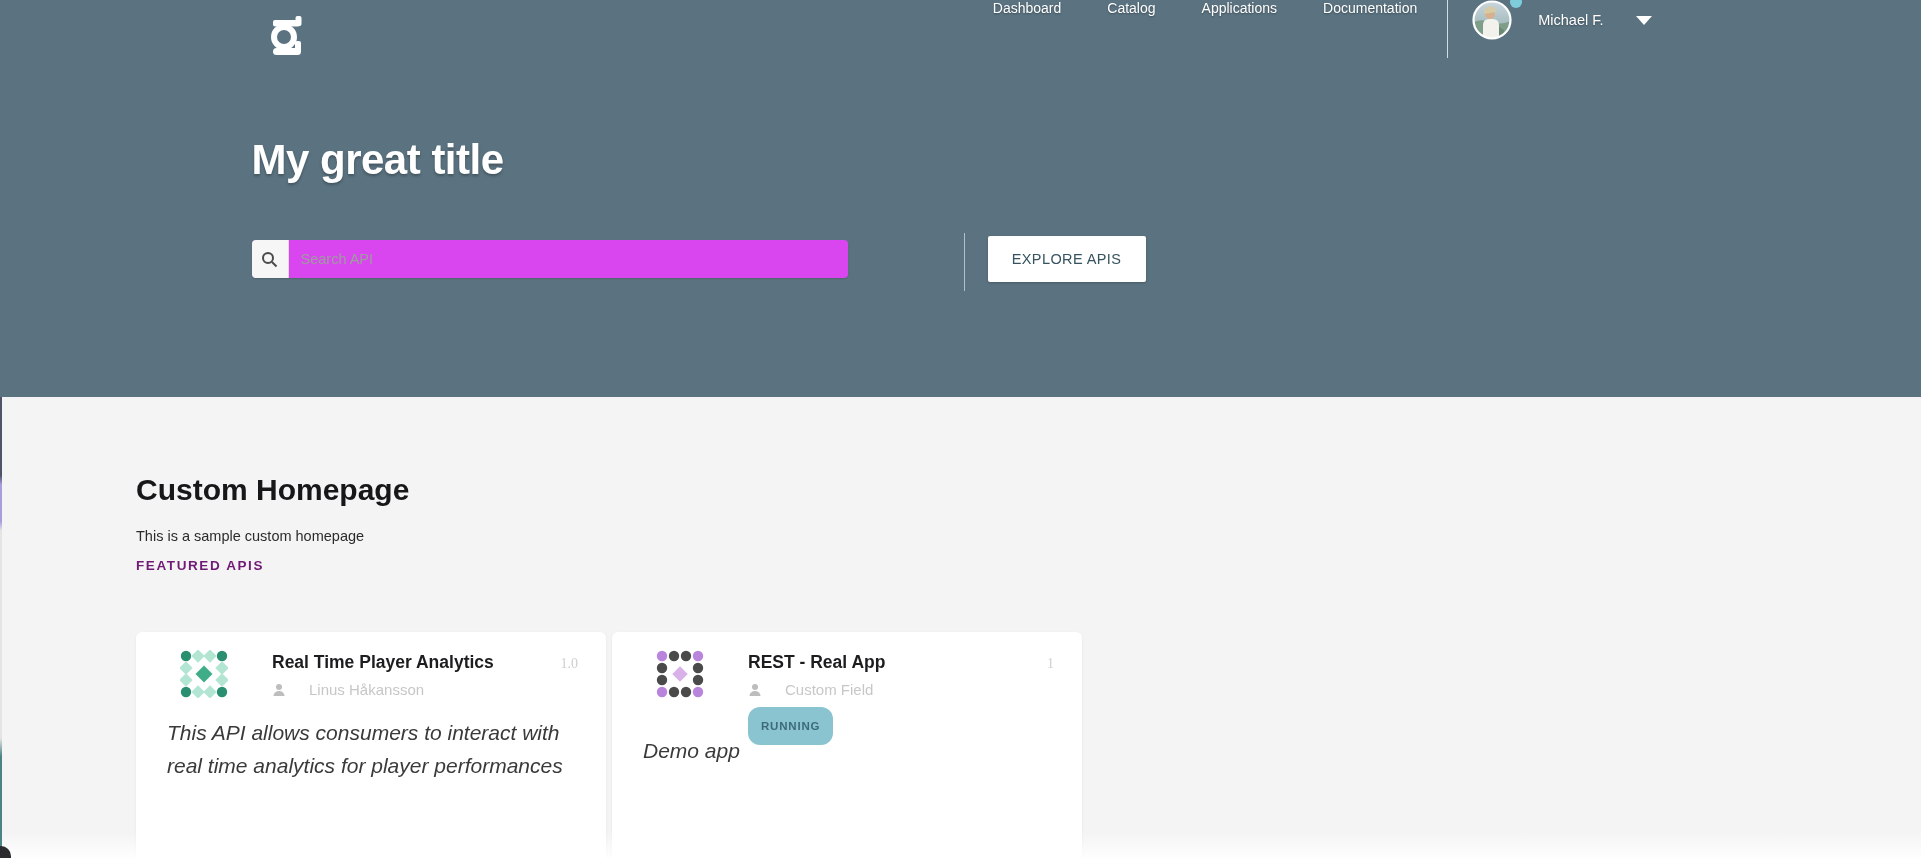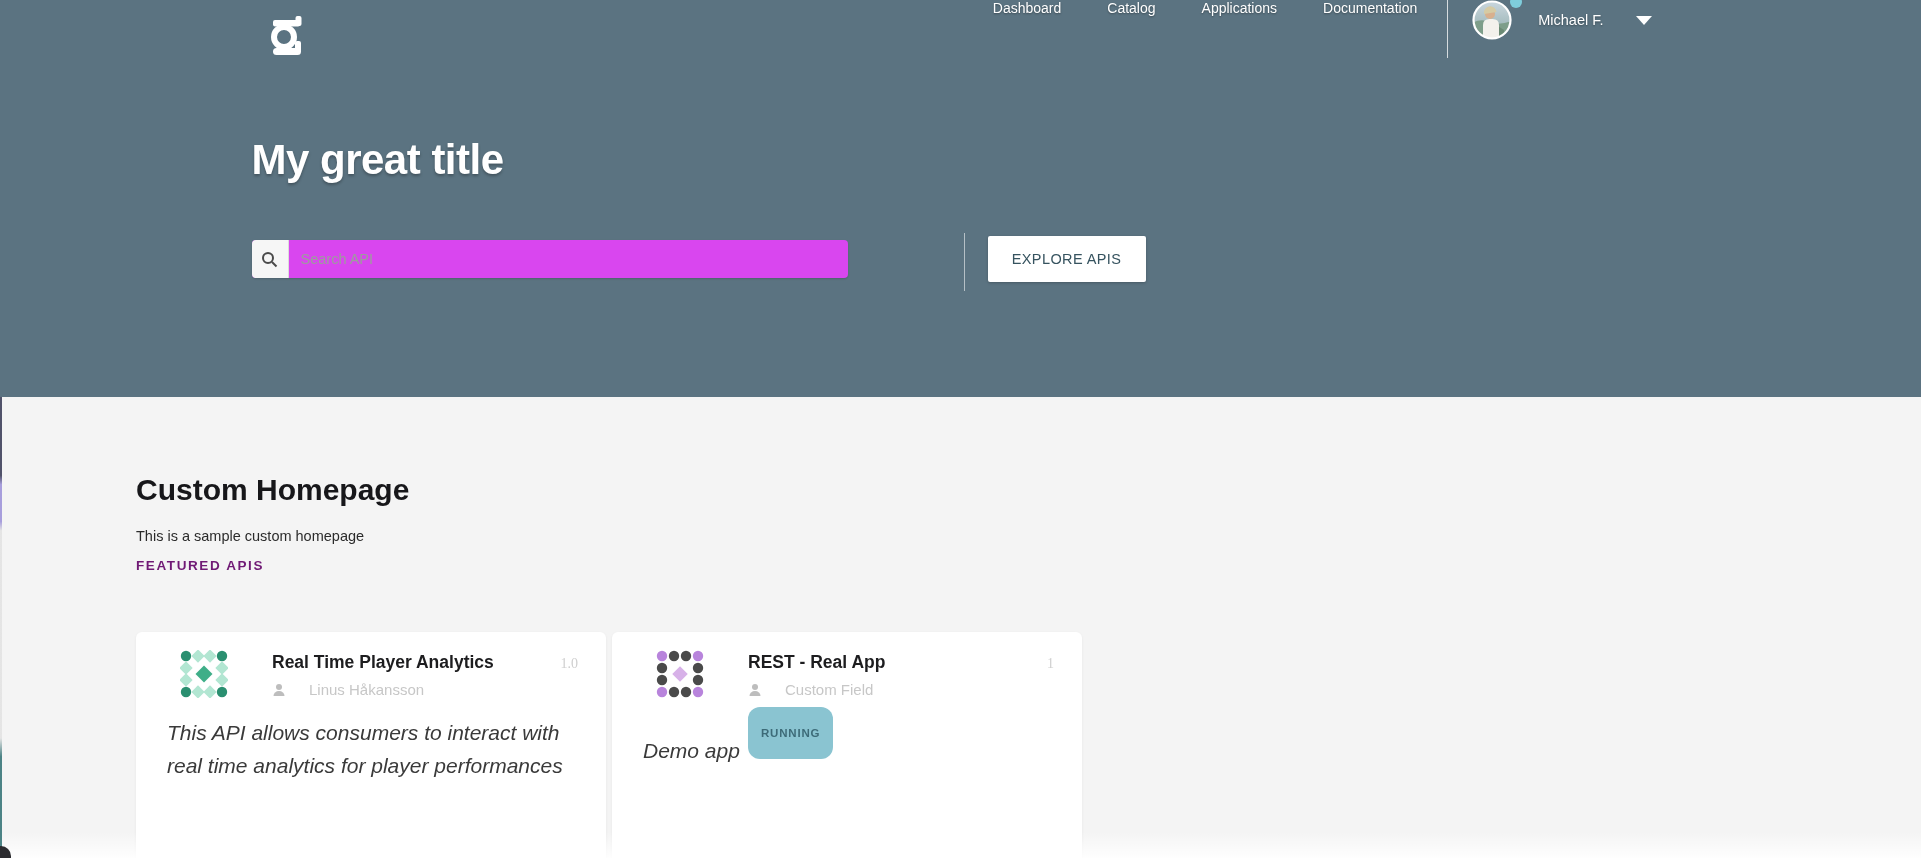--- a/index.html
+++ b/index.html
@@ -50,21 +50,21 @@
                    color:#701a75; letter-spacing:1.6px; }
 
   .cards { position:absolute; left:0; top:235px; display:flex; gap:6px; }
   .card { width:470px; height:240px; background:#ffffff; border-radius:6px; position:relative;
           box-shadow:0 1px 3px rgba(0,0,0,0.06); cursor:pointer; }
   .card-icon { position:absolute; left:44px; top:18px; width:48px; height:48px; }
   .card-head { position:absolute; left:136px; top:20px; right:60px; }
   .card-title { font-size:17.5px; font-weight:700; color:#1d1d1f; }
   .owner-row { display:flex; align-items:center; margin-top:8px; color:#c7c7c7; font-size:15px; gap:23px; }
   .status-badge { display:inline-block; margin-top:9px; background:#8ac4d1; color:#3d6b78;
-                  font-size:11.5px; font-weight:700; letter-spacing:0.8px; padding:20px 13px;
+                  font-size:11.5px; font-weight:700; letter-spacing:0.8px; padding:13px 13px;
                   border-radius:12px; }
   .card-version { position:absolute; right:28px; top:24px; font-size:14px; color:#cfcfcf;font-family:Liberation Serif, serif; }
   .card-desc { position:absolute; left:31px; width:408px; font-size:21px; line-height:33px; color:#3a3a3a;font-style:italic; }
   .desc-1 { top:84px; }
   .desc-2 { top:102px; }
 
   
   .bottom-fade { position:absolute; left:0; bottom:0; width:1921px; height:26px; z-index:5;
                  background:linear-gradient(to bottom, rgba(255,255,255,0), rgba(255,255,255,0.92)); }
   .edge-strip { position:absolute; left:0; top:397px; width:2px; height:461px; z-index:6; opacity:0.85;

